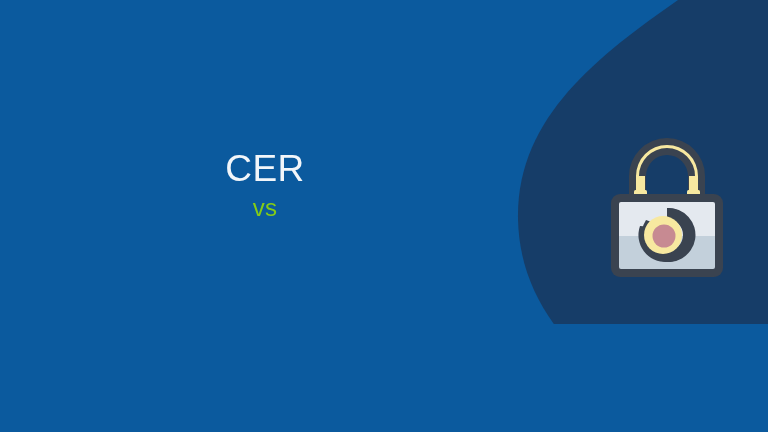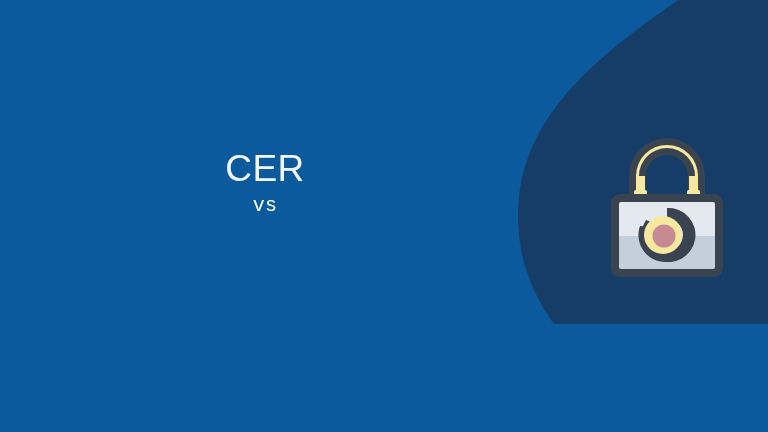--- a/index.html
+++ b/index.html
@@ -38,26 +38,25 @@
   }
   #headline .big {
     display:block;
     font-size:37px;
     font-weight:300;
     letter-spacing:0.5px;
     color:#f2f6fa;
   }
   #headline .small {
     display:block;
-    font-size:20px;
+    font-size:24px;
     font-weight:300;
     letter-spacing:0.3px;
-    color:#ffffff;
+    color:#84cc16;
     margin:9px 0 8px 0;
-    font-family:Liberation Mono, monospace;
   }
 
   
   #padlock {
     position:absolute;
     left:606px; top:134px;
     width:122px; height:148px;
   }
 </style>
 </head>

